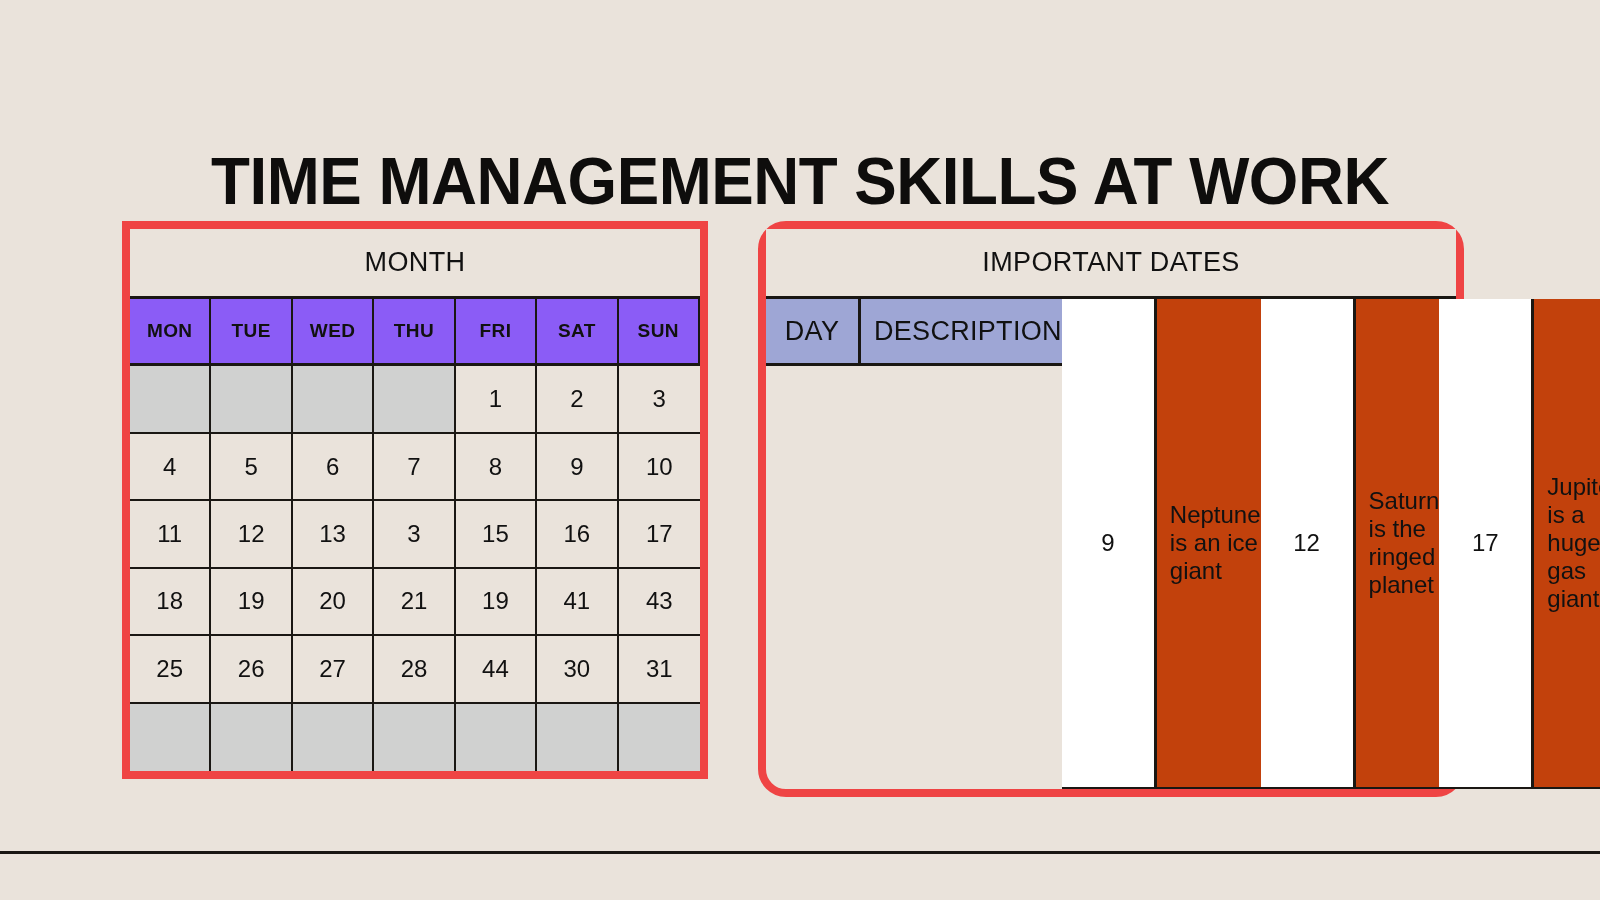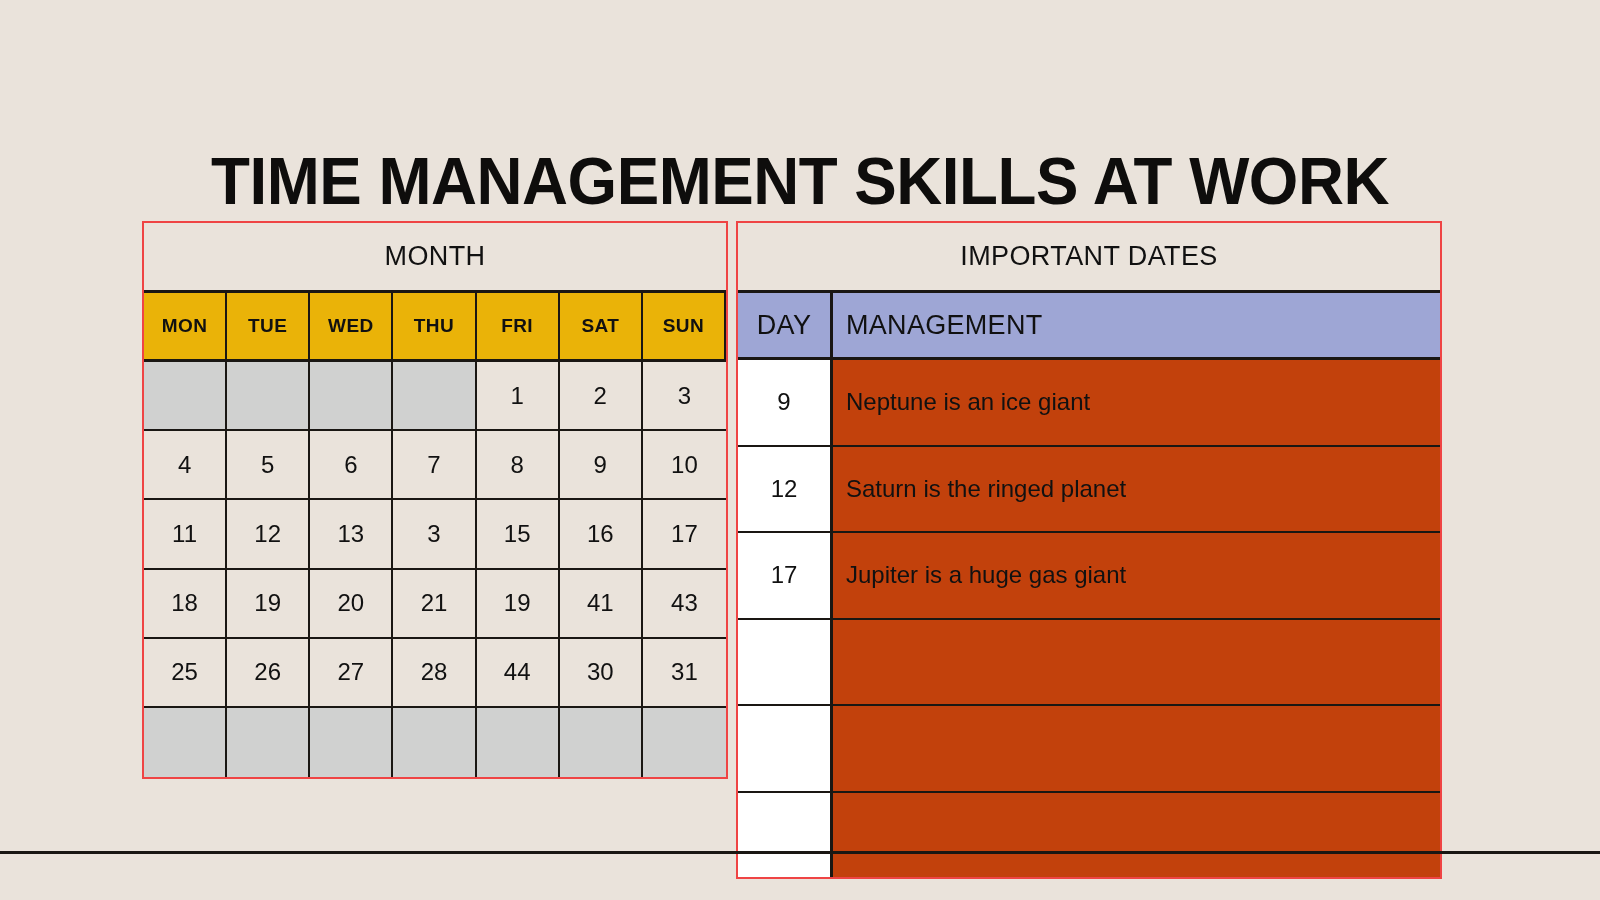--- a/index.html
+++ b/index.html
@@ -30,23 +30,22 @@
     letter-spacing: -0.5px;
     line-height: 1;
     color: #0e0d0c;
     white-space: nowrap;
     transform: scaleX(0.965);
   }
 
   
   .panel {
     position: absolute;
-    border: 2px solid #ef4444;
-    background: #eae3db;
-    margin-left: 20px;
+    border: 8px solid #ef4444;
+    background: #eae3db;
   }
 
   
   #calendar-panel {
     left: 122px;
     top: 221px;
     width: 586px;
     height: 558px;
   }
   .panel-caption {
@@ -60,21 +59,21 @@
     letter-spacing: 0.4px;
     color: #111111;
   }
   .cal-grid {
     display: grid;
     grid-template-columns: repeat(7, 1fr);
     grid-auto-rows: 1fr;
     height: calc(100% - 70px);
   }
   .cal-dayname {
-    background: #eab308;
+    background: #8b5cf6;
     border-right: 2px solid #1a1713;
     border-bottom: 3px solid #1a1713;
     display: flex;
     align-items: center;
     justify-content: center;
     font-size: 19px;
     font-weight: bold;
     letter-spacing: 0.4px;
   }
   .cal-dayname:last-of-type { border-right: none; }
@@ -86,30 +85,31 @@
     justify-content: center;
     font-size: 24px;
     background: #eae3db;
   }
   .cal-cell.blank { background: #d0d1d0; }
   .cal-cell.col-last { border-right: none; }
   .cal-cell.row-last { border-bottom: none; }
 
   
   #dates-panel {
-    left: 716px;
+    left: 758px;
     top: 221px;
     width: 706px;
-    height: 658px;
+    height: 576px;
+    border-radius: 28px;
   }
   .dates-table {
     width: 100%;
     height: calc(100% - 70px);
     display: flex;
-    flex-direction: column;
+    flex-direction: row;
   }
   .dates-head-row {
     display: flex;
     background: #9ea6d5;
     border-bottom: 3px solid #1a1713;
     height: 67px;
     flex: 0 0 67px;
   }
   .dates-row {
     display: flex;
@@ -227,21 +227,21 @@
 </section>
 
 <section class="panel" id="dates-panel">
 
   <div class="panel-caption">IMPORTANT DATES</div>
 
   <div class="dates-table">
 
     <div class="dates-head-row">
       <div class="cell-day">DAY</div>
-      <div class="cell-desc">MANAGEMENT</div>
+      <div class="cell-desc">DESCRIPTION</div>
     </div>
 
     <div class="dates-row">
       <div class="cell-day">9</div>
       <div class="cell-desc">Neptune is an ice giant</div>
     </div>
 
     <div class="dates-row">
       <div class="cell-day">12</div>
       <div class="cell-desc">Saturn is the ringed planet</div>

